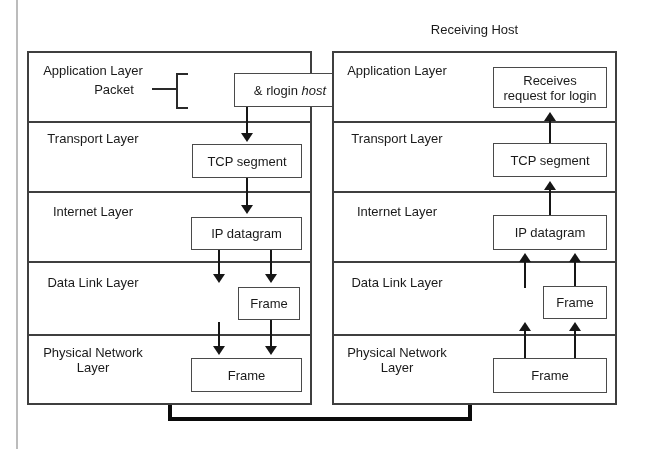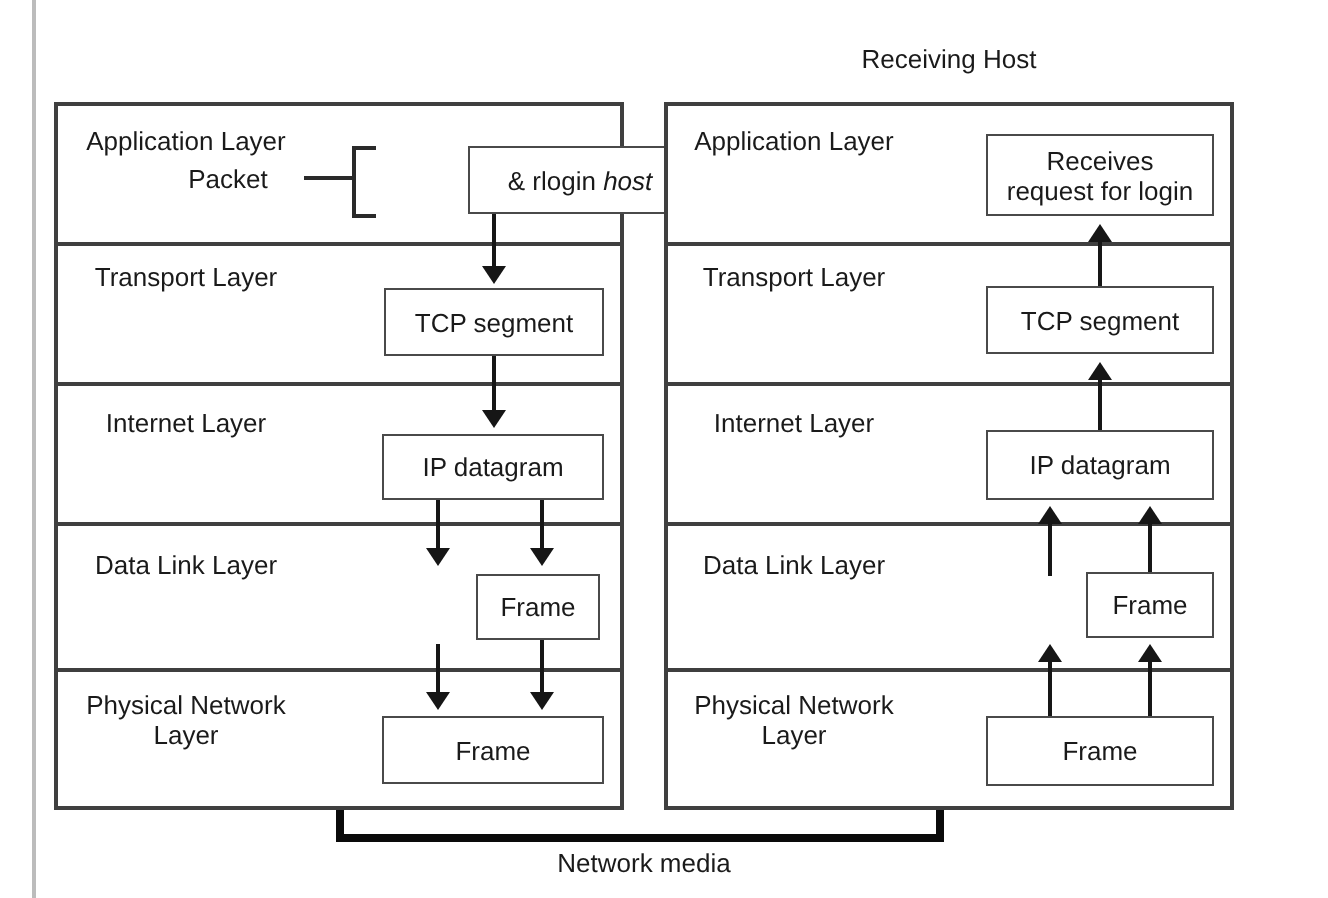--- a/index.html
+++ b/index.html
@@ -141,15 +141,14 @@
 
   <div class="ah ah-up" style="left:519px;top:322px;"></div>
   <div class="vline" style="left:524px;top:330px;height:28px;"></div>
 
   <div class="ah ah-up" style="left:569px;top:322px;"></div>
   <div class="vline" style="left:574px;top:330px;height:28px;"></div>
 
   <div class="media-riser" style="left:168px;top:405px;width:4px;height:16px;"></div>
   <div class="media-bar" style="left:168px;top:417px;width:304px;height:4px;"></div>
   <div class="media-riser" style="left:468px;top:405px;width:4px;height:16px;"></div>
-  <div class="media-label">Network media</div>
 
 </div>
 
 </body></html>

